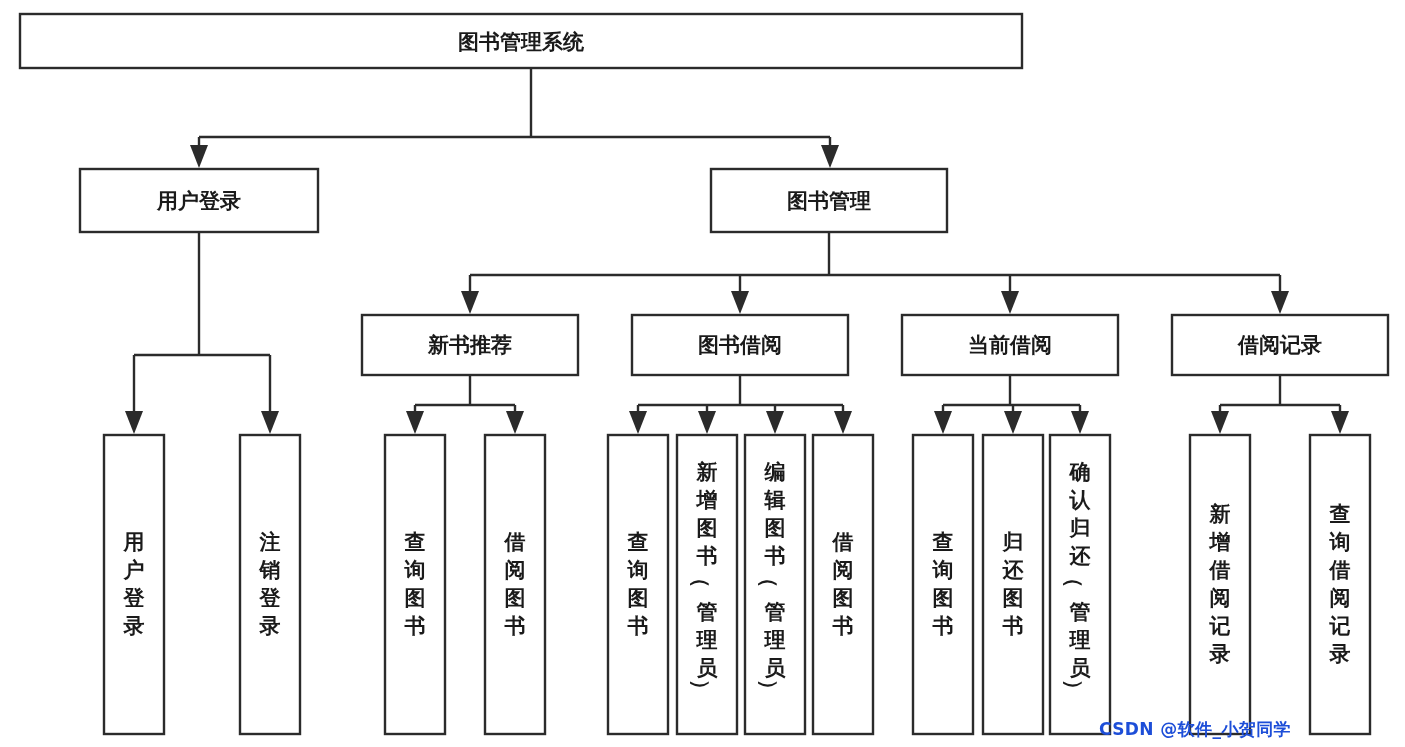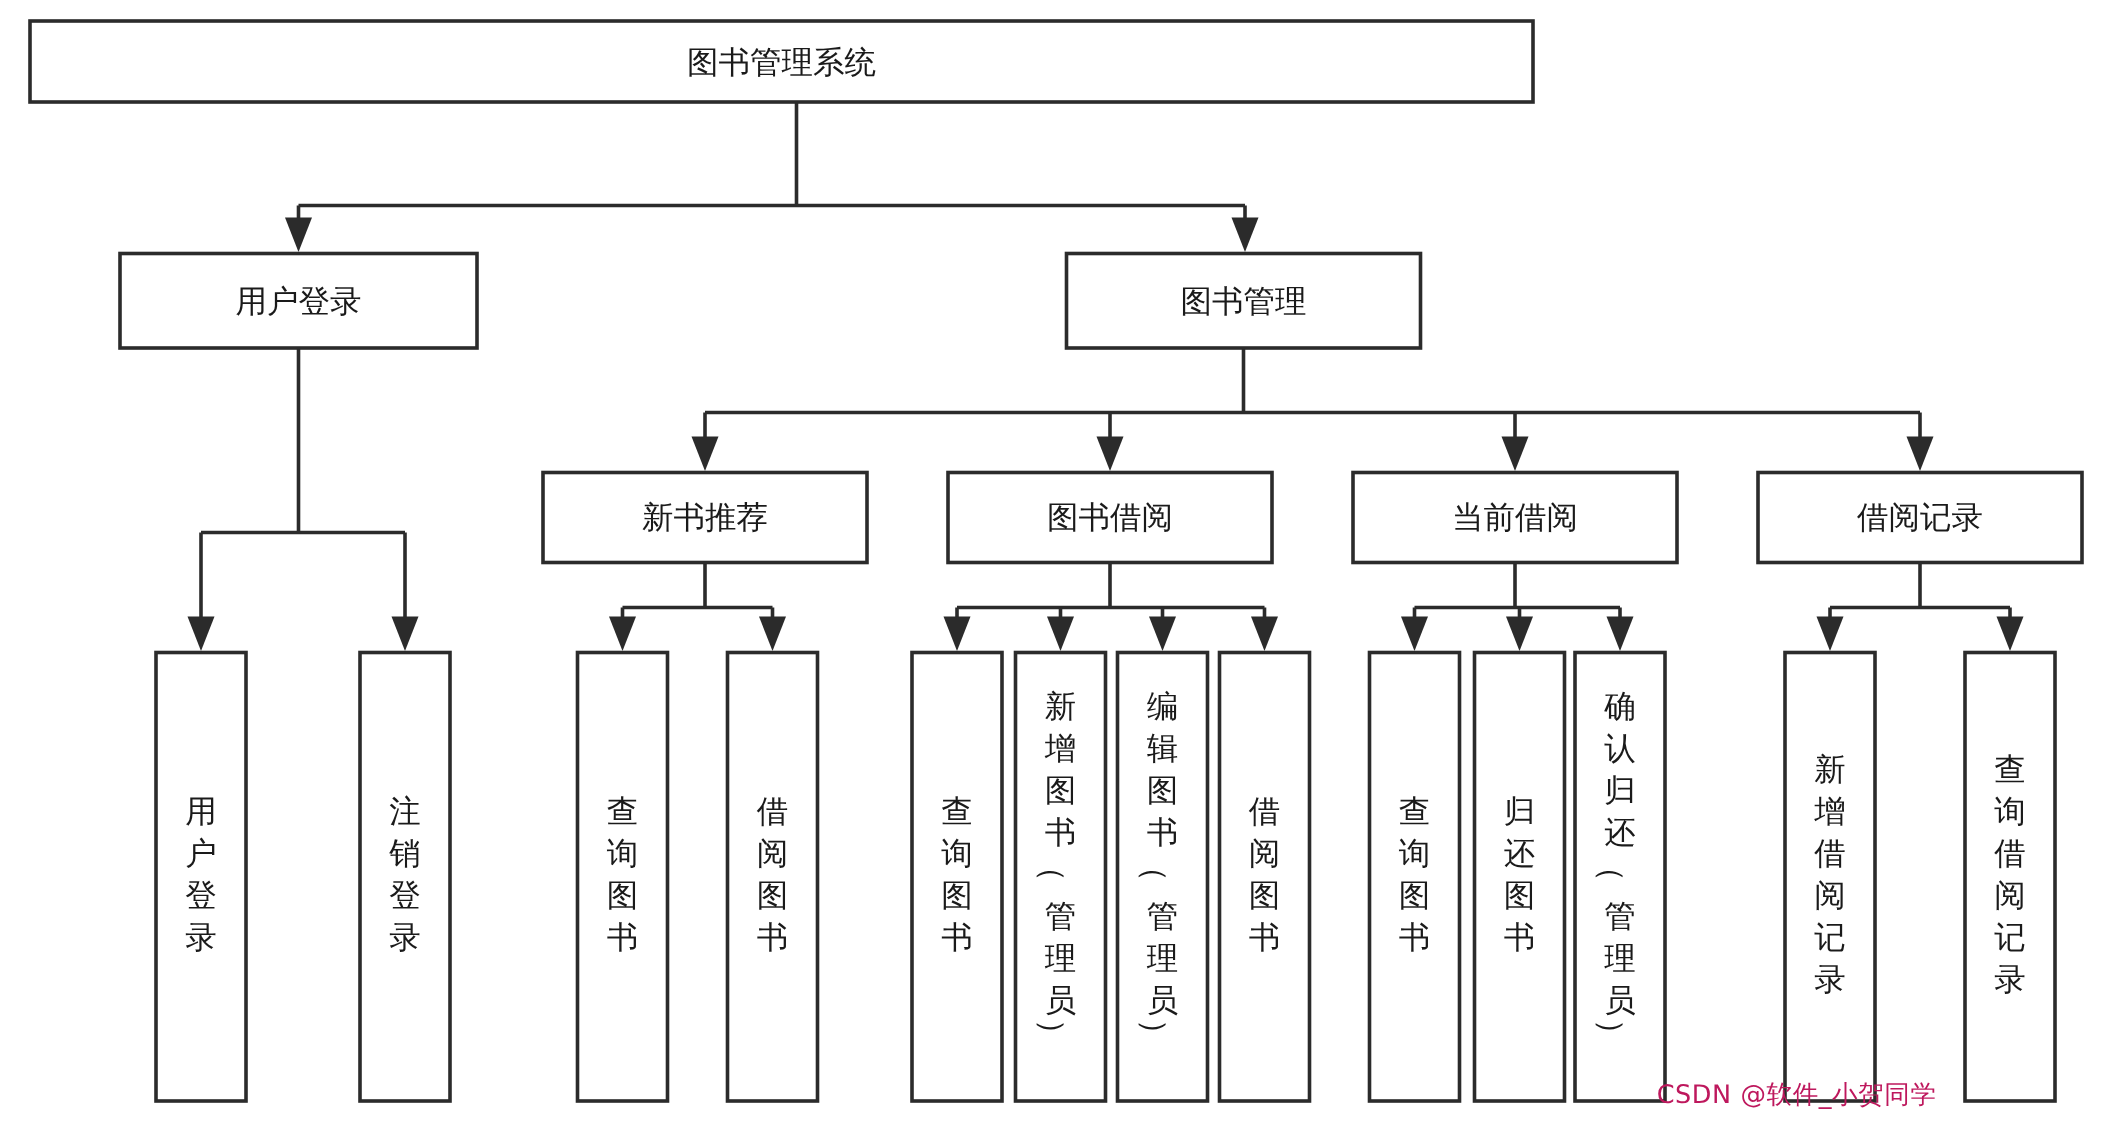--- a/index.html
+++ b/index.html
@@ -11,20 +11,21 @@
     width: 1405px;
     height: 747px;
     font-family: "DejaVu Sans", "Liberation Sans", sans-serif;
     overflow: hidden;
   }
   #diagram-root {
     position: relative;
     width: 1303px;
     height: 747px;
     background: #ffffff;
+    font-weight: bold;
   }
   svg.flow {
     position: absolute;
     top: 0;
     left: 0;
     width: 1405px;
     height: 747px;
   }
   .node-rect {
     fill: #ffffff;
@@ -54,21 +55,21 @@
     font-size: 21px;
     fill: #1a1a1a;
     text-anchor: middle;
   }
   .watermark {
     position: absolute;
     right: 12px;
     bottom: 6px;
     font-family: "DejaVu Sans", "Liberation Sans", sans-serif;
     font-size: 17px;
-    color: #be185d;
+    color: #1d4ed8;
     letter-spacing: 0.4px;
     white-space: nowrap;
     user-select: none;
   }
 </style>
 </head>
 <body>
 
 <div id="diagram-root">
 

